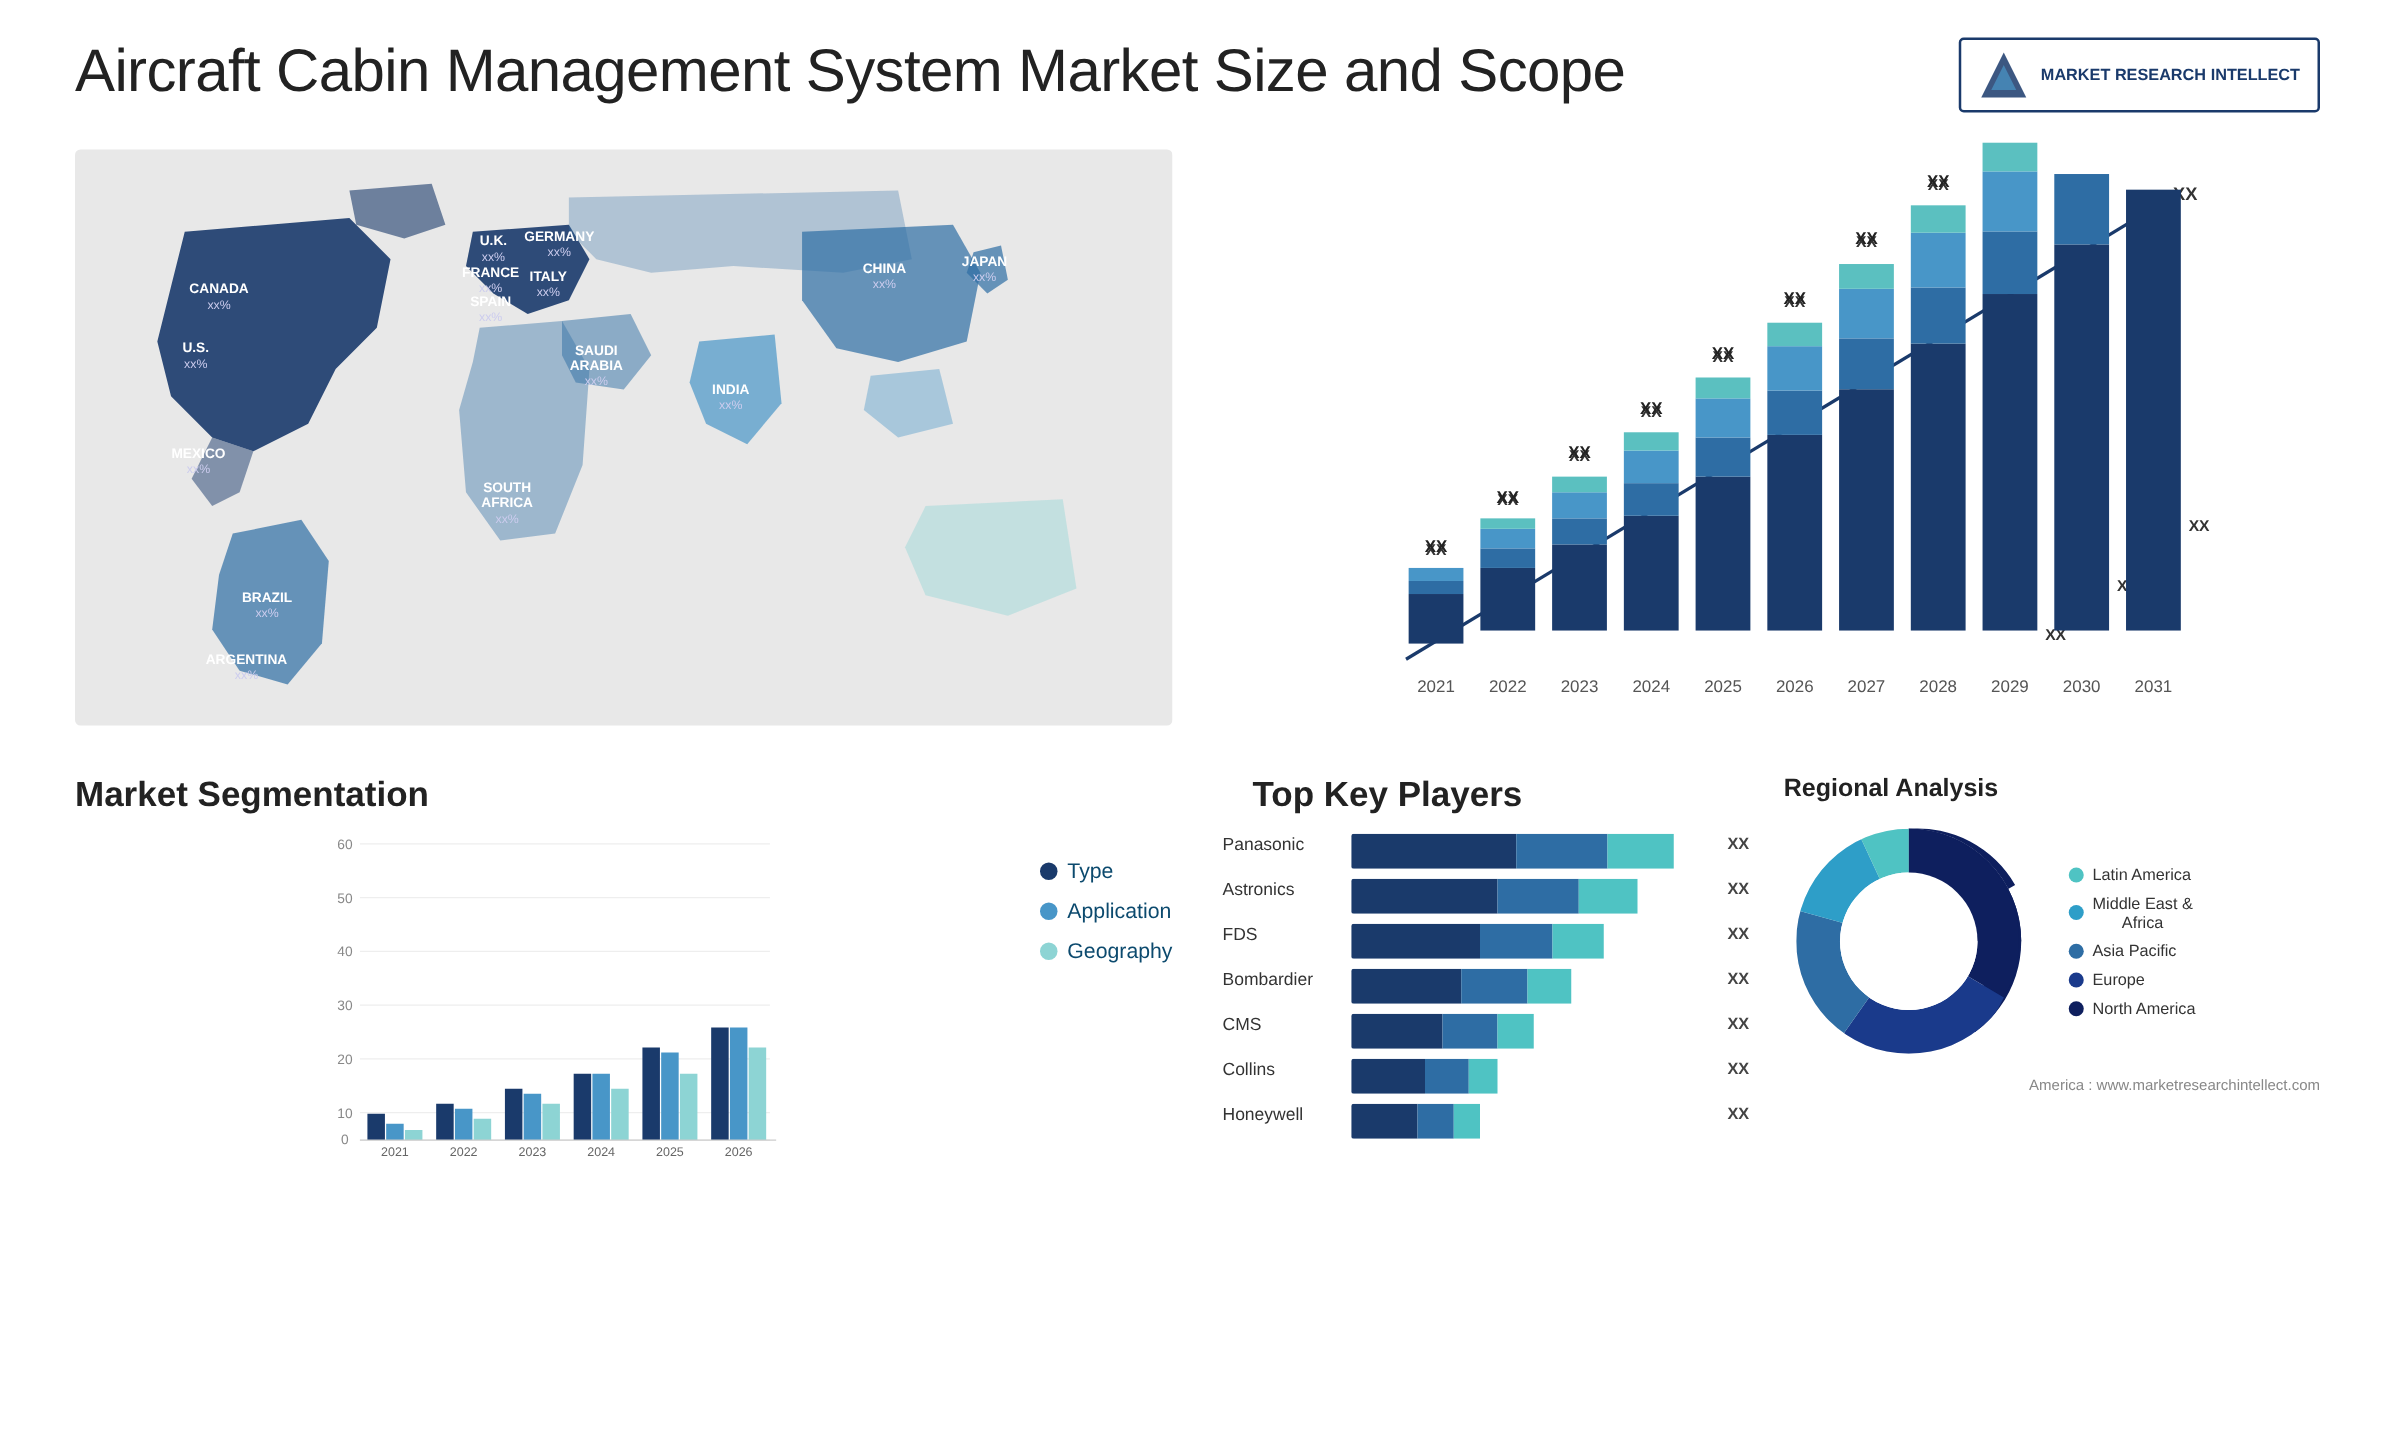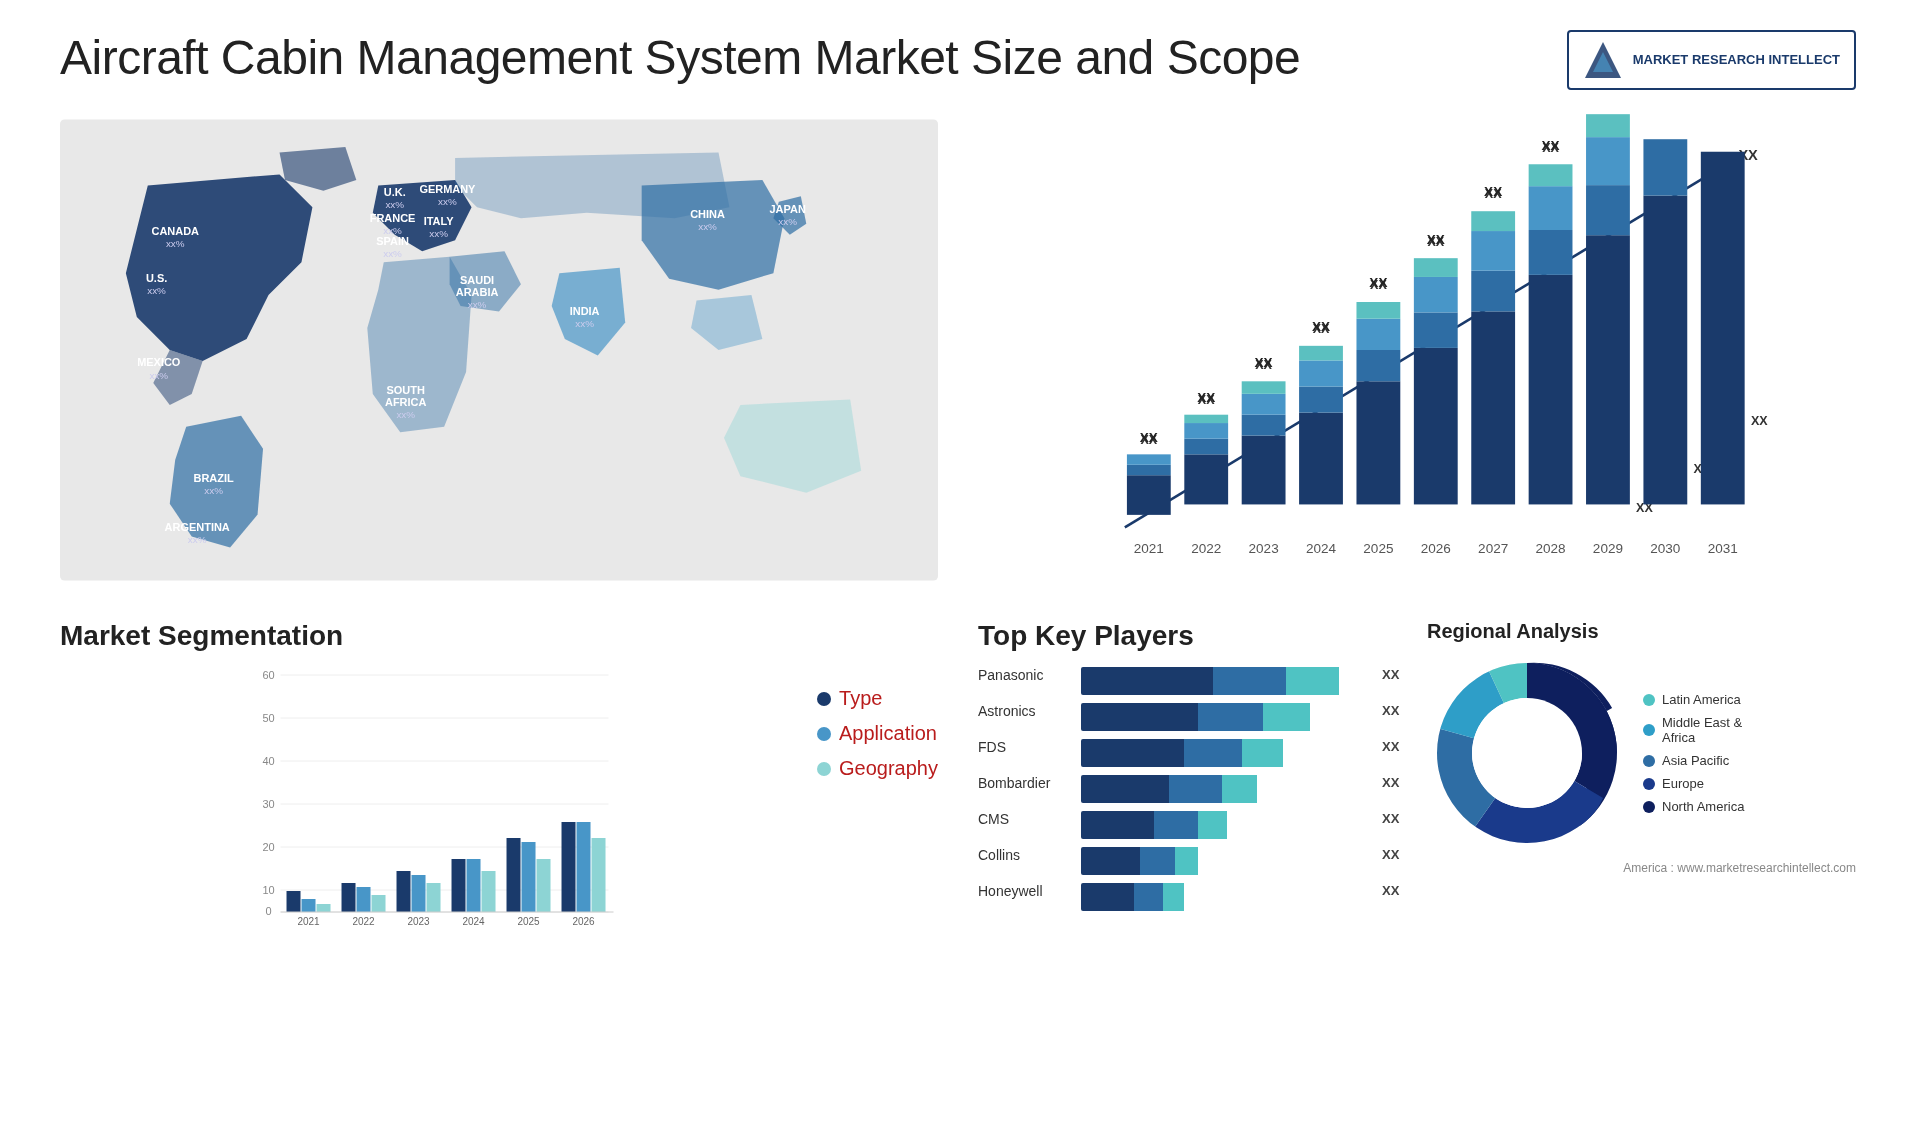--- a/index.html
+++ b/index.html
@@ -115,39 +115,40 @@
     .seg-legend {
       display: flex;
       flex-direction: column;
       gap: 12px;
       padding-top: 20px;
     }
     .legend-item {
       display: flex;
       align-items: center;
       gap: 8px;
-      font-size: 20px;
-      color: #b91c1c;
+      font-size: 17px;
+      color: #0c4a6e;
     }
     .legend-dot {
       width: 14px;
       height: 14px;
       border-radius: 50%;
       flex-shrink: 0;
     }
 
     
     .players-section {
       padding: 0;
     }
     .players-title {
       font-size: 28px;
       font-weight: 700;
       color: #222;
       margin-bottom: 15px;
+      margin-left: 24px;
     }
     .player-row {
       display: flex;
       align-items: flex-start;
       margin-bottom: 8px;
       gap: 8px;
     }
     .player-name {
       font-size: 14px;
       color: #333;
@@ -185,22 +186,23 @@
       padding: 0;
     }
     .regional-title {
       font-size: 20px;
       font-weight: 700;
       color: #222;
       margin-bottom: 10px;
     }
     .regional-content {
       display: flex;
-      gap: 16px;
+      gap: 28px;
       align-items: center;
+      text-align: center;
     }
     .donut-wrapper {
       position: relative;
       width: 200px;
       height: 200px;
       flex-shrink: 0;
     }
     .regional-legend {
       display: flex;
       flex-direction: column;

